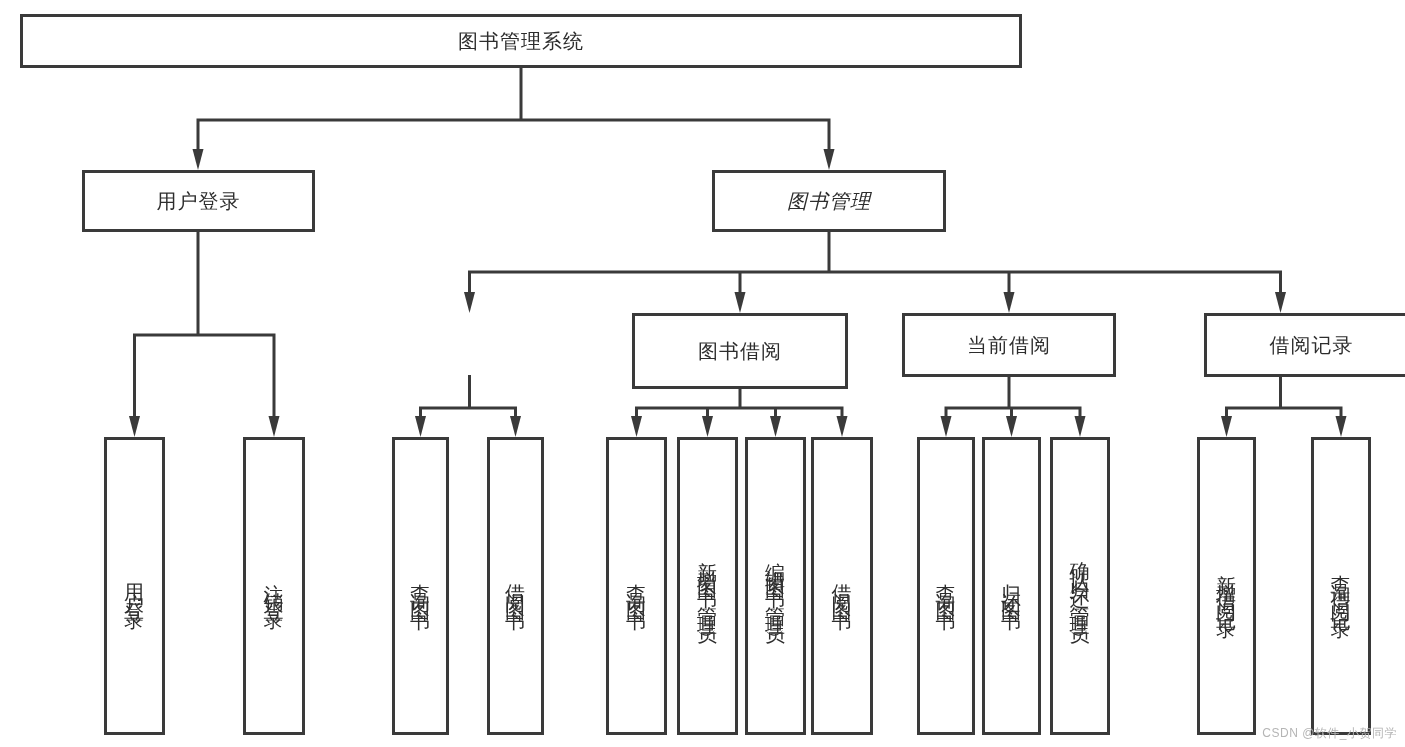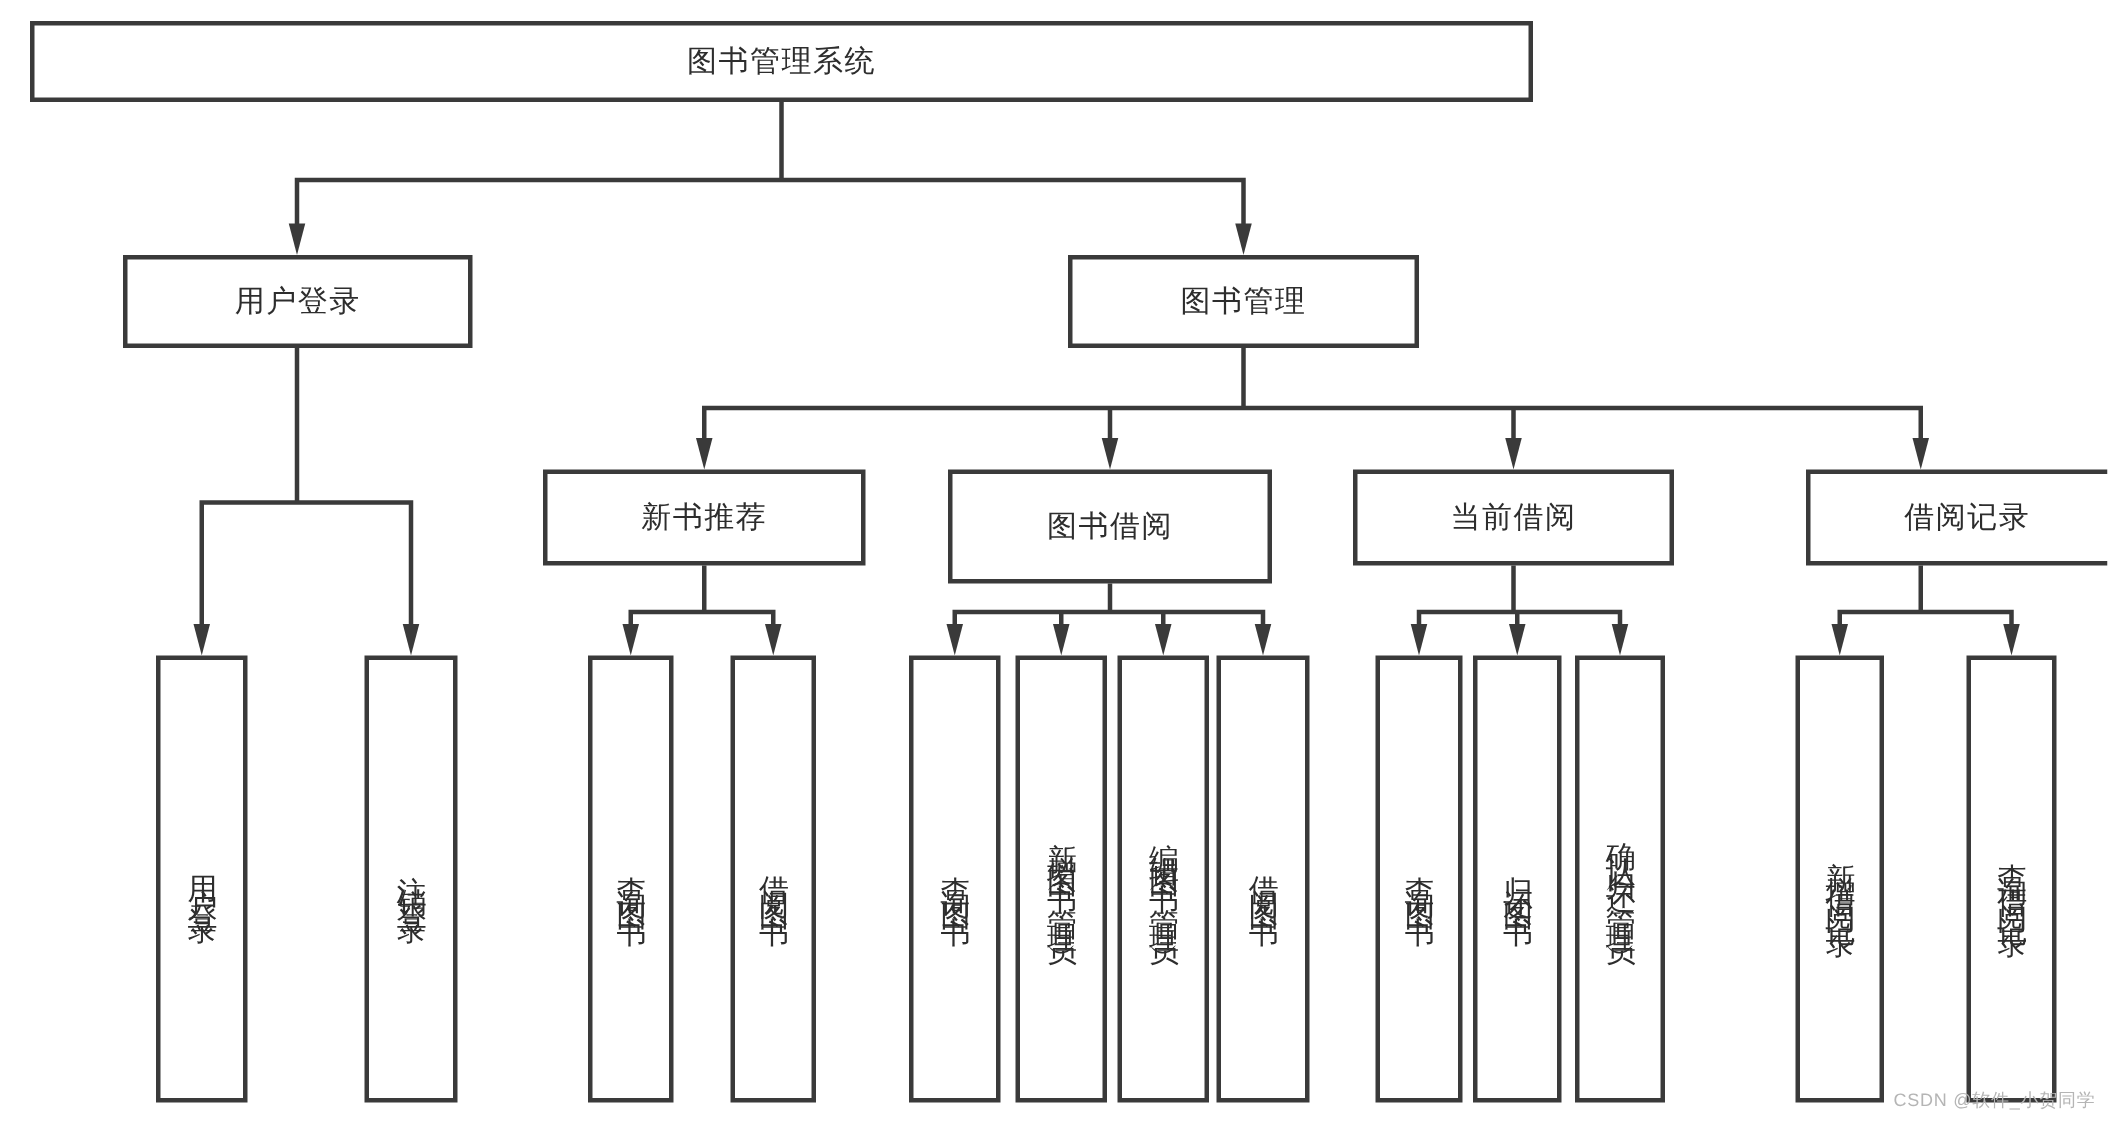--- a/index.html
+++ b/index.html
@@ -96,23 +96,22 @@
       <polygon points="1006,416 1017,416 1011.5,437"></polygon>
       <polygon points="1074.5,416 1085.5,416 1080,437"></polygon>
       <polygon points="1221,416 1232,416 1226.5,437"></polygon>
       <polygon points="1335.5,416 1346.5,416 1341,437"></polygon>
     </g>
   </svg>
 
   <div class="node h-node" style="left:20px; top:14px; width:1002px; height:54px;">图书管理系统</div>
 
   <div class="node h-node" style="left:82px; top:170px; width:233px; height:62px;">用户登录</div>
-  <div class="node h-node" style="left:712px; top:170px; width:234px; height:62px;">图书管理</div>
+  <div class="node h-node" style="left:712px; top:170px; width:234px; height:62px;font-style:italic;">图书管理</div>
 
-  <div class="node h-node" style="left:362px; top:313px; width:215px; height:64px;">新书推荐</div>
   <div class="node h-node" style="left:632px; top:313px; width:216px; height:76px;">图书借阅</div>
   <div class="node h-node" style="left:902px; top:313px; width:214px; height:64px;">当前借阅</div>
   <div class="node h-node" style="left:1204px; top:313px; width:215px; height:64px;">借阅记录</div>
 
   <div class="node v-node" style="left:104px; top:437px; width:61px; height:298px;">用户登录</div>
   <div class="node v-node" style="left:243px; top:437px; width:62px; height:298px;">注销登录</div>
 
   <div class="node v-node" style="left:392px; top:437px; width:57px; height:298px;">查询图书</div>
   <div class="node v-node" style="left:487px; top:437px; width:57px; height:298px;">借阅图书</div>
 

